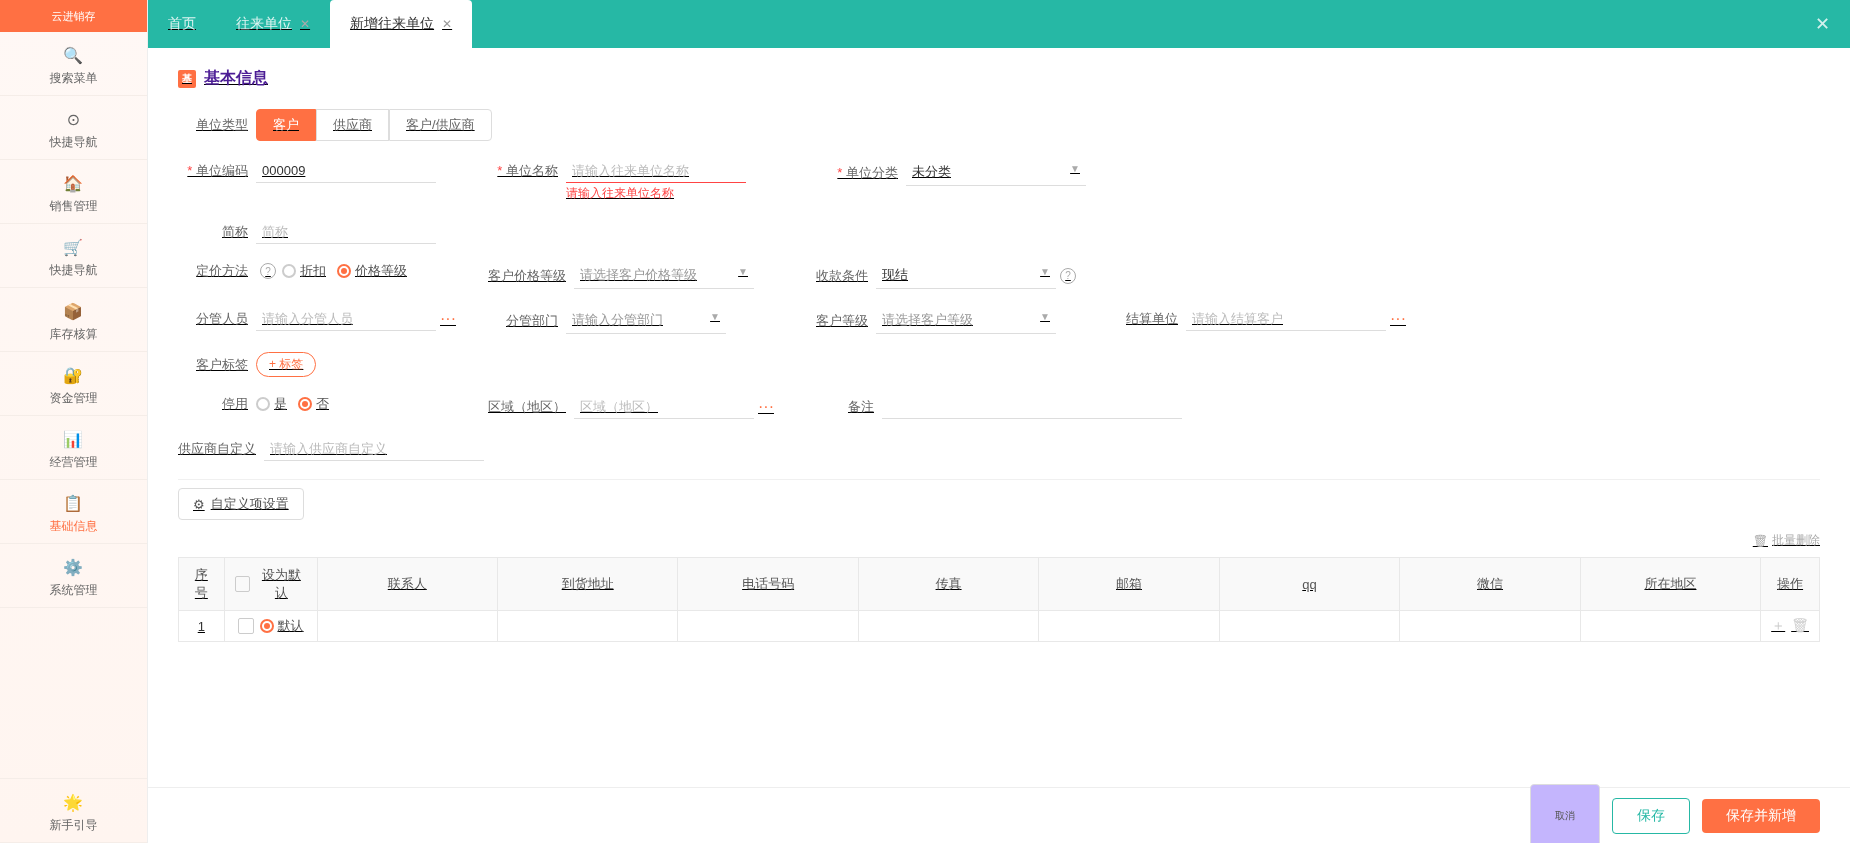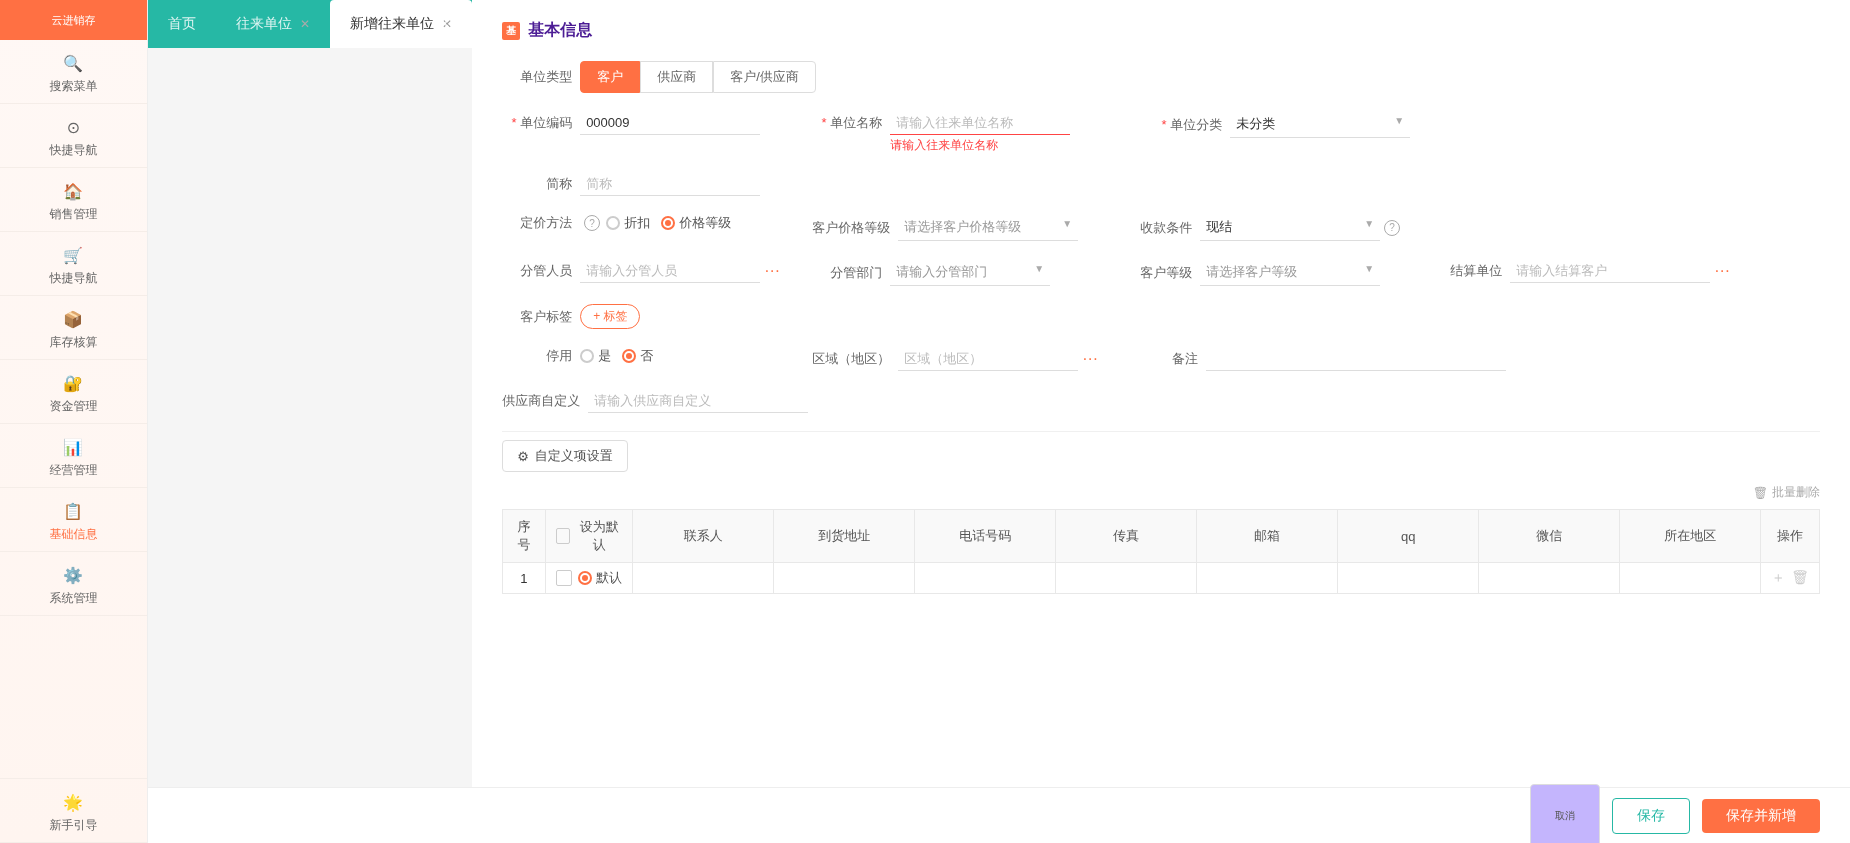--- a/index.html
+++ b/index.html
@@ -8,21 +8,21 @@
     
     .sidebar {
       width: 148px;
       background: linear-gradient(180deg, #fff8f5 0%, #fff5f0 100%);
       border-right: 1px solid #eee;
       display: flex;
       flex-direction: column;
       flex-shrink: 0;
     }
     .sidebar-logo {
-      height: 40px;
+      height: 32px;
       background: #ff7043;
       display: flex;
       align-items: center;
       justify-content: center;
       color: white;
       font-size: 12px;
     }
     .sidebar-item {
       display: flex;
       flex-direction: column;
@@ -45,22 +45,23 @@
     .sidebar-item.active { color: #ff7043; }
     .sidebar-bottom {
       margin-top: auto;
       border-top: 1px solid #f5ede8;
     }
 
     
     .main {
       flex: 1;
       display: flex;
-      flex-direction: row;
+      flex-direction: column;
       overflow: hidden;
+      text-decoration: underline;
     }
 
     
     .tab-bar {
       height: 48px;
       background: #26b8a5;
       display: flex;
       align-items: center;
       padding: 0 0;
       flex-shrink: 0;

